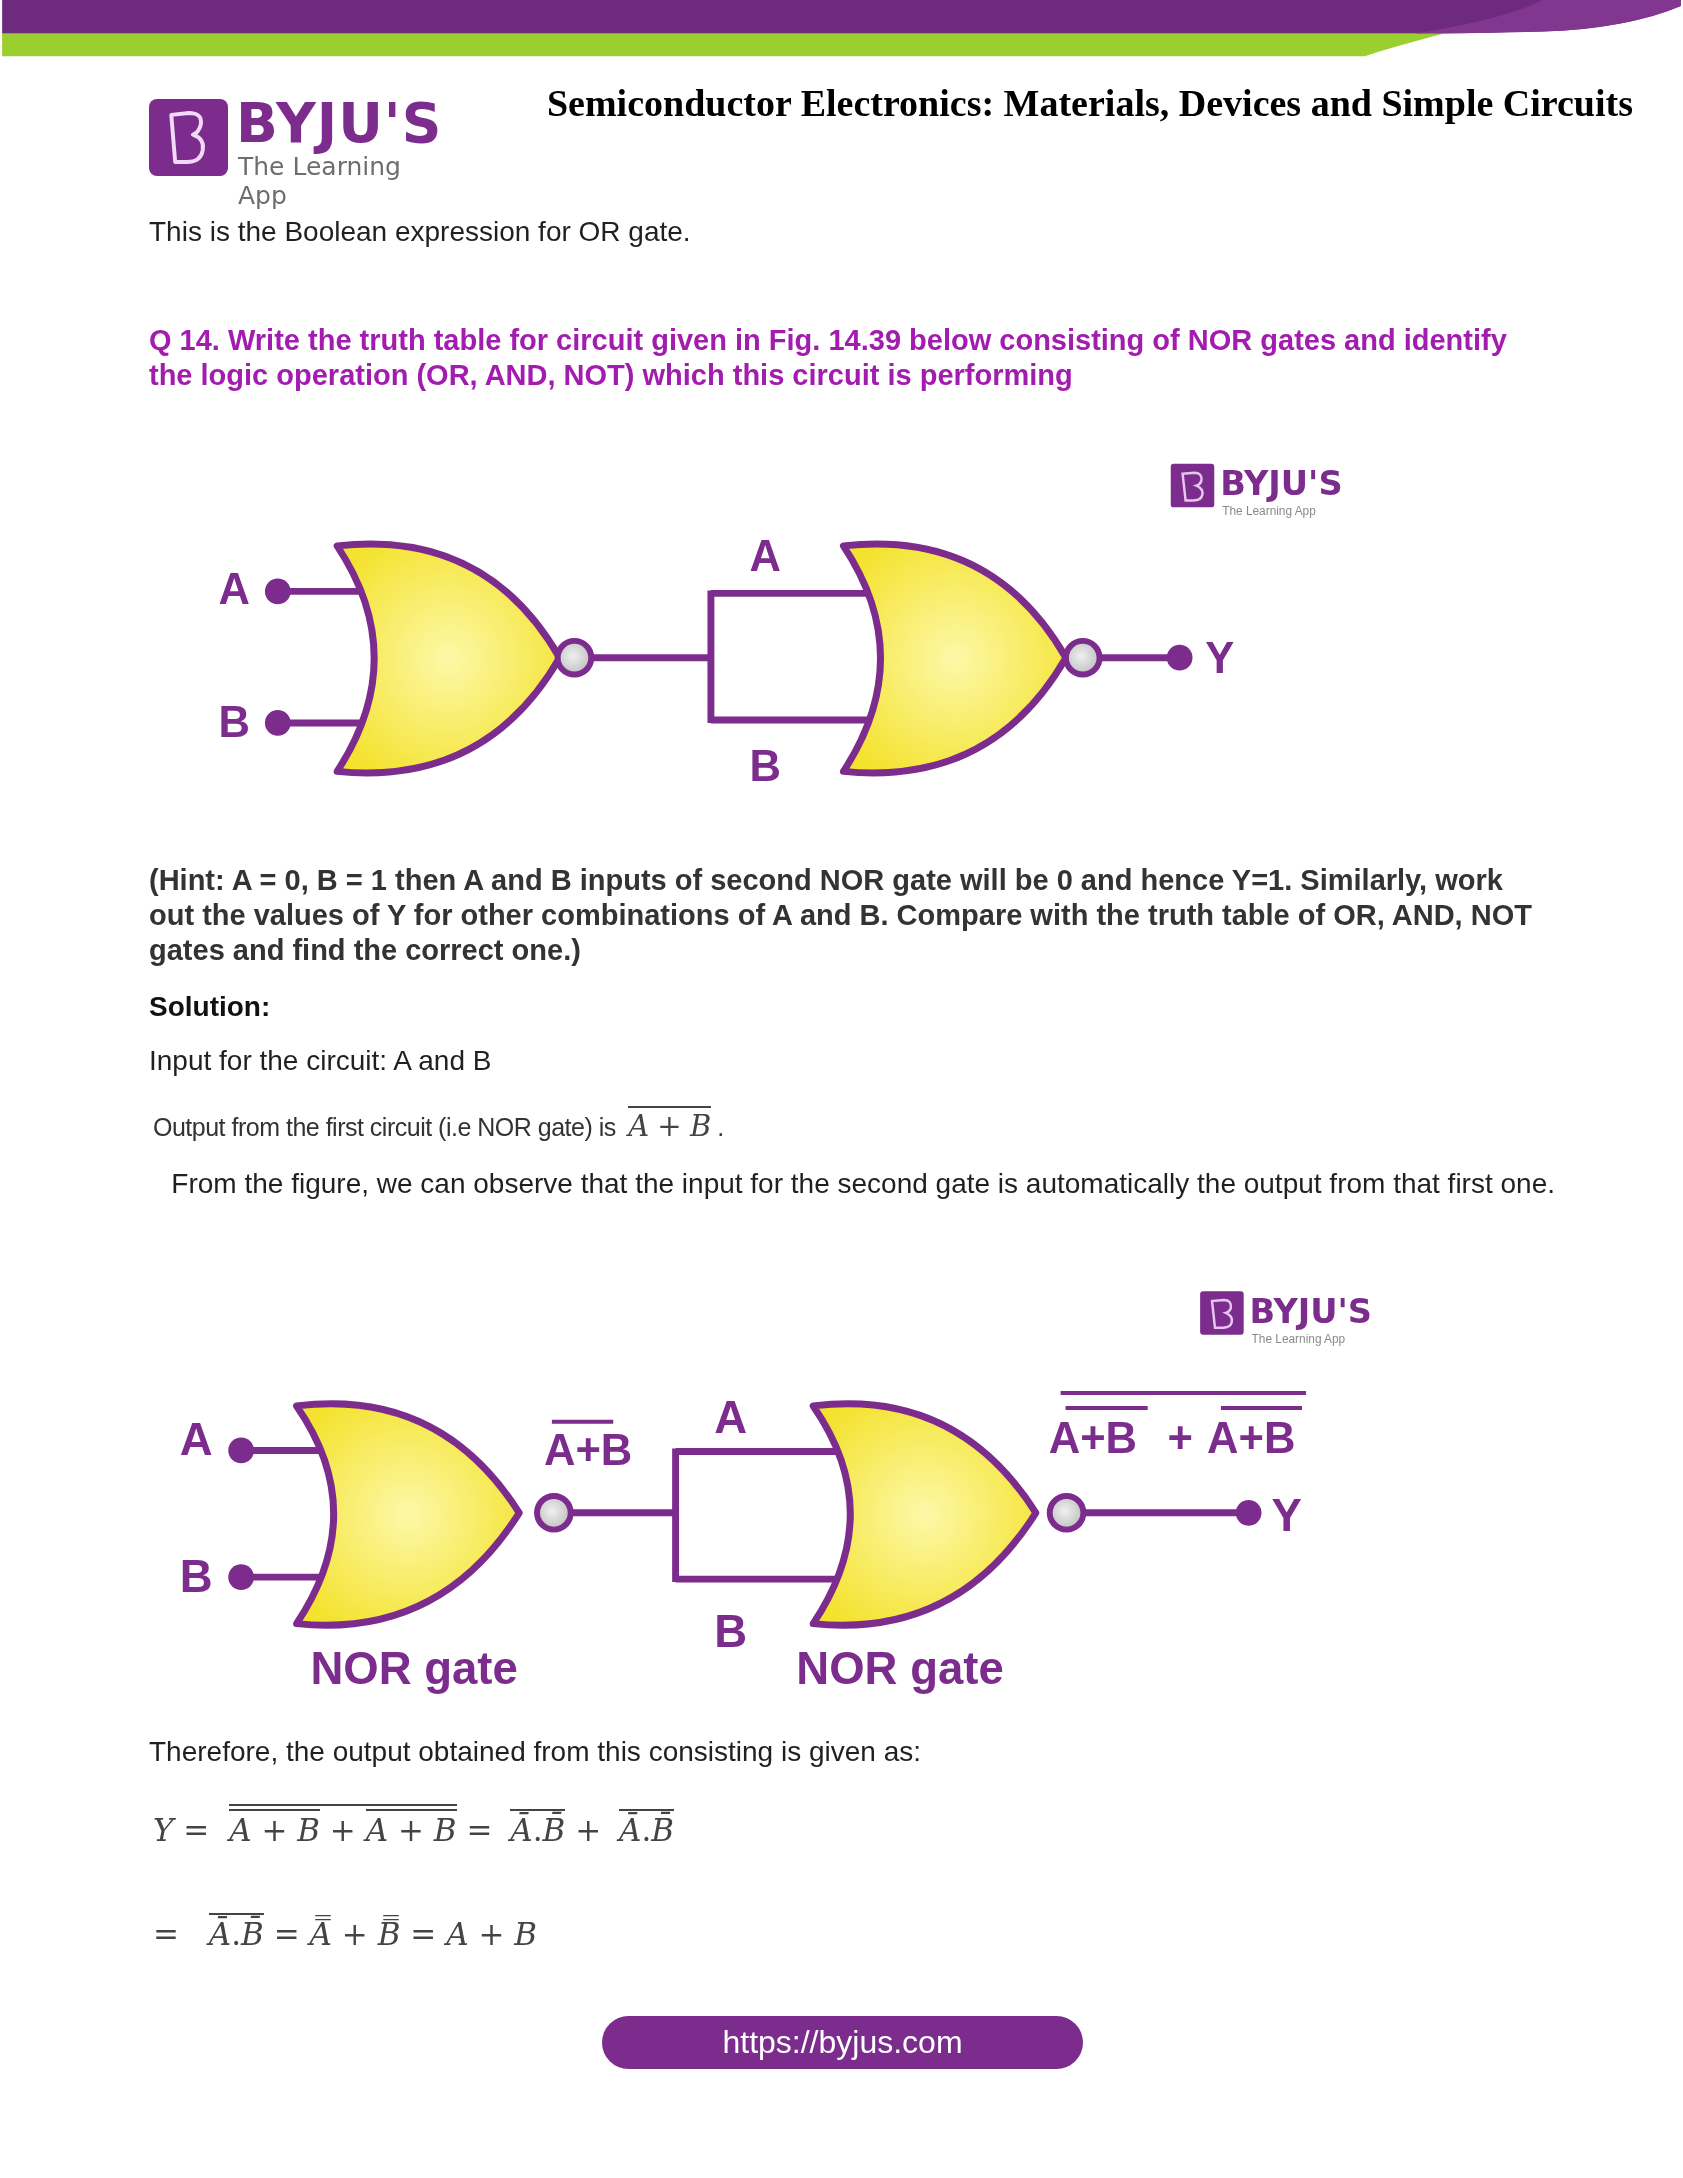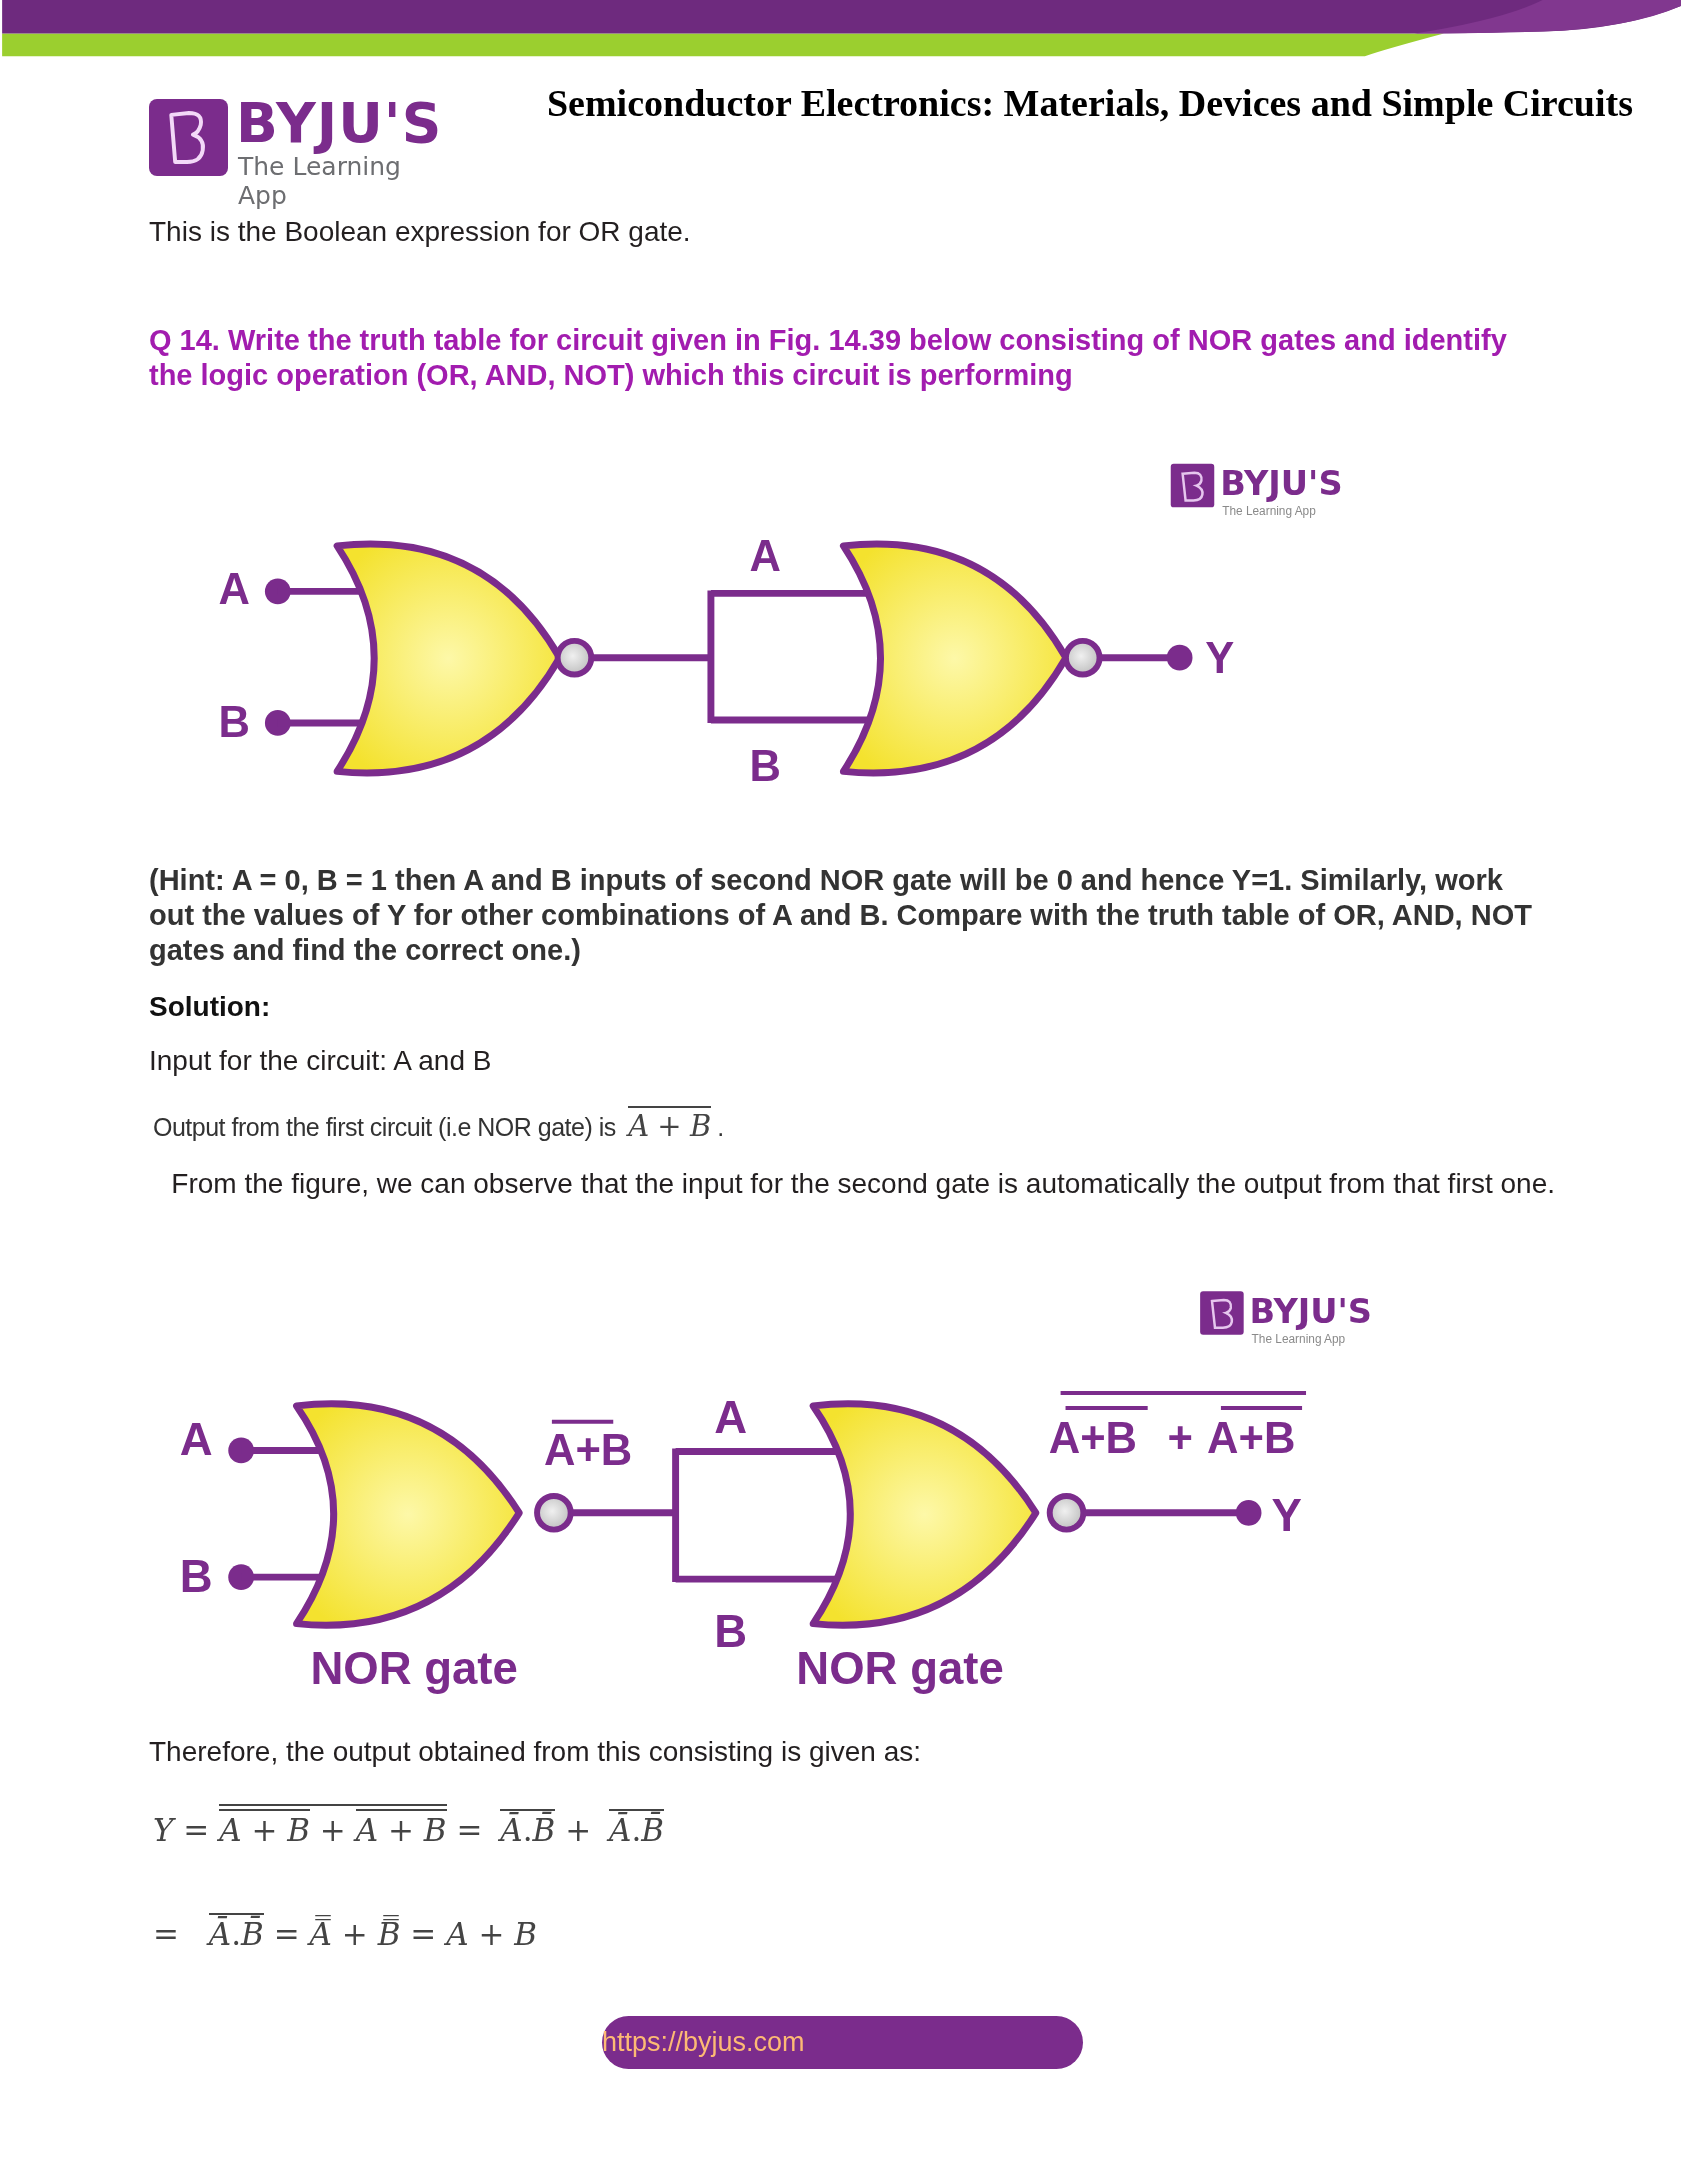--- a/index.html
+++ b/index.html
@@ -14,21 +14,21 @@
   .title { right:50px; top:81px; text-align:right; font-family:"Liberation Serif", serif; font-weight:bold; font-size:38px; line-height:45px; color:#000; }
   .p { left:149px; font-size:28px; line-height:35px; color:#231f20; }
   .b { font-weight:bold; color:#2b2b2b; }
   .q { left:149px; top:323px; width:1406px; font-size:29px; font-weight:bold; line-height:35px; color:#a21caf; }
   .hint { left:149px; top:863px; width:1406px; font-size:29px; font-weight:bold; line-height:35px; color:#333; }
   .small { left:153px; top:1109px; font-size:25px; color:#333; letter-spacing:-0.5px; }
   .math { font-family:"DejaVu Serif", serif; font-style:italic; color:#444; }
   .ov { border-top:2px solid #444; padding-top:1px; }
   .eq { left:153px; font-family:"DejaVu Serif", serif; font-size:31px; color:#444; font-style:italic; }
   .eq span.n { font-style:normal; }
-  .footer { left:602px; top:2016px; width:481px; height:53px; background:#7b2c8c; border-radius:27px; color:#fdba74; font-size:27px; line-height:53px; }
+  .footer { left:602px; top:2016px; width:481px; height:53px; background:#7b2c8c; border-radius:27px; color:#ffffff; font-size:32px; text-align:center; line-height:53px; }
 </style>
 </head>
 <body>
 
 <svg class="abs banner" viewBox="0 0 1700 80" width="1683" height="79">
   <path d="M0 34 L1460 34 Q1400 50 1380 57 L0 57 Z" fill="#9bcf2f"></path>
   <path d="M0 0 L1700 0 L1700 6 Q1640 30 1560 32 Q1480 34 1380 34 L0 34 Z" fill="#6e2a7e"></path>
   <path d="M1560 0 L1700 0 L1700 6 Q1650 28 1560 32 Q1480 34 1430 34 Q1520 20 1560 0 Z" fill="#81378f"></path>
 </svg>
 
@@ -159,21 +159,21 @@
   <text x="1060" y="178" font-family="Liberation Sans, sans-serif" font-weight="bold" font-size="44" fill="#7b2c8c">A+B</text>
 
   <text x="154" y="411" font-family="Liberation Sans, sans-serif" font-weight="bold" font-size="46" fill="#7b2c8c">NOR gate</text>
   <text x="645" y="411" font-family="Liberation Sans, sans-serif" font-weight="bold" font-size="46" fill="#7b2c8c">NOR gate</text>
 </svg>
 
 <div class="abs p" style="top:1734px;">Therefore, the output obtained from this consisting is given as:</div>
 
 <div class="abs eq" style="top:1804px;">
   <span>Y =</span>
-  <span style="display:inline-block; border-top:2px solid #444; padding-top:6px; ">
+  <span style="display:inline-block; border-top:2px solid #444; padding-top:6px; margin-left:10px;">
     <span class="ov">A + B</span><span class="n"> + </span><span class="ov">A + B</span>
   </span>
   <span class="n"> = </span>
   <span class="ov" style="margin-left:8px;"><span>Ā</span><span class="n">.</span><span>B̄</span></span><span class="n"> + </span>
   <span class="ov" style="margin-left:8px;"><span>Ā</span><span class="n">.</span><span>B̄</span></span>
 </div>
 
 <div class="abs eq" style="top:1916px;">
   <span class="n">=</span>
   <span class="ov" style="margin-left:20px;"><span>Ā</span><span class="n">.</span><span>B̄</span></span>

